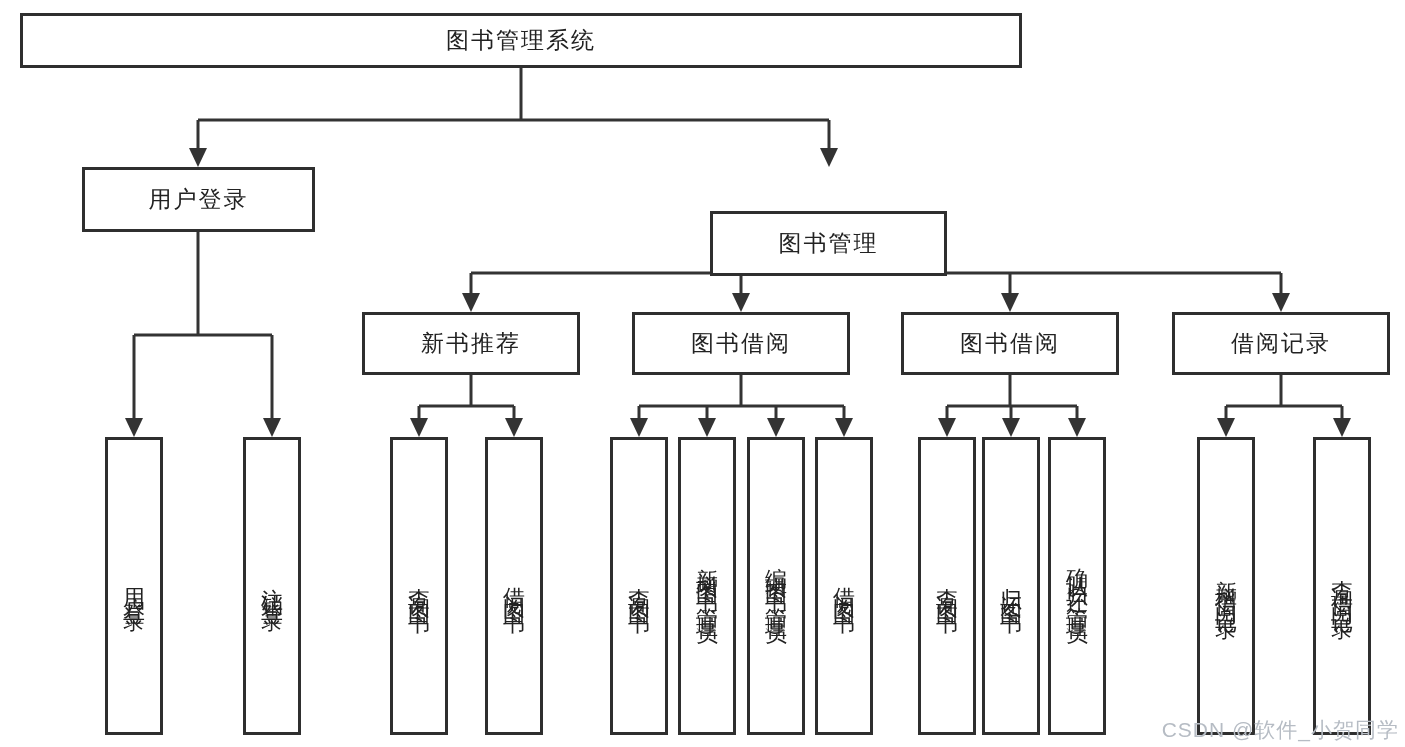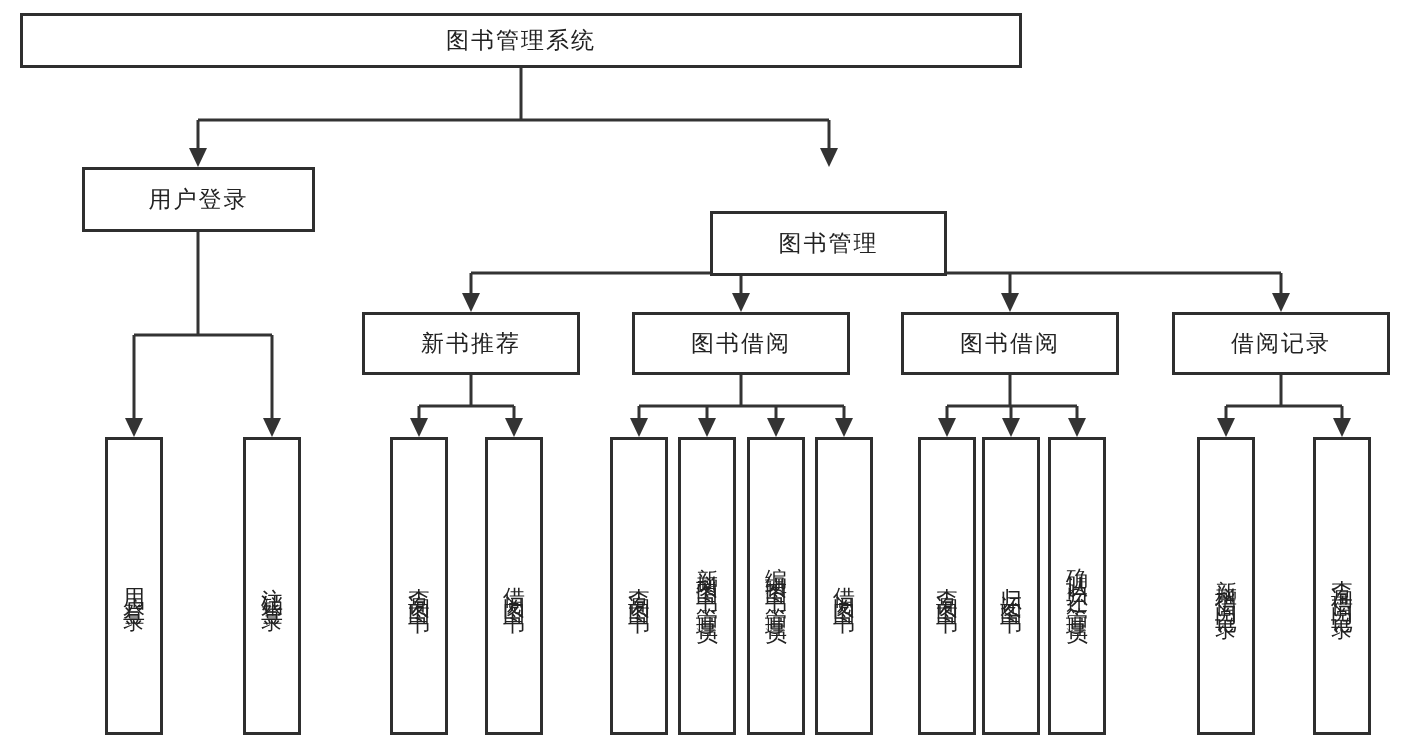--- a/index.html
+++ b/index.html
@@ -194,14 +194,15 @@
     <span>确认归还（管理员）</span>
   </div>
 
   <div class="vnode" style="left:1197px;">
     <span>新增借阅记录</span>
   </div>
   <div class="vnode" style="left:1313px;">
     <span>查询借阅记录</span>
   </div>
 
+  <div class="watermark">CSDN @软件_小贺同学</div>
 
 </div>
 
 </body></html>

